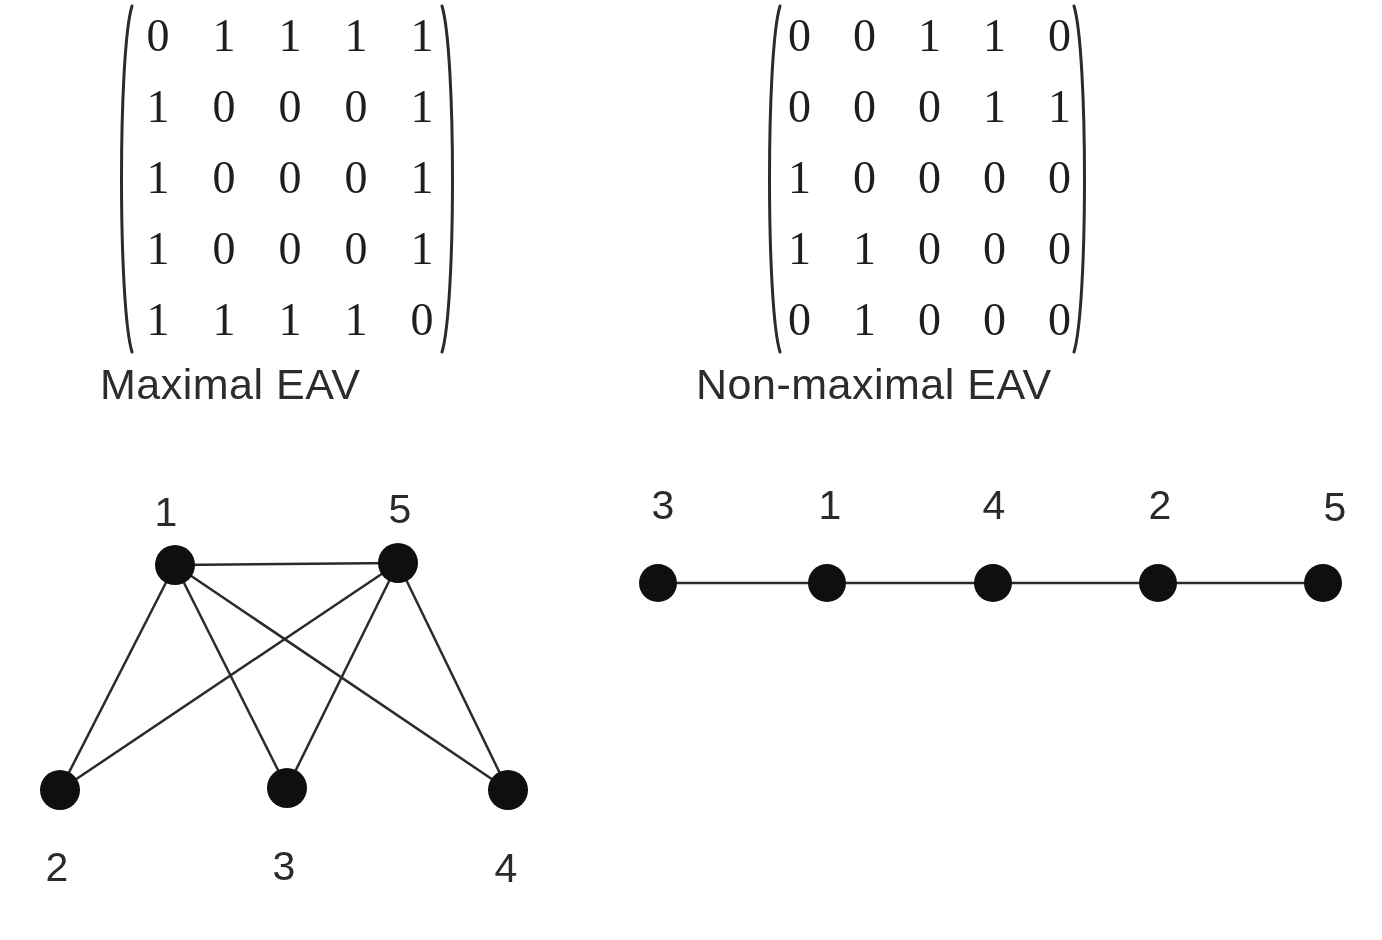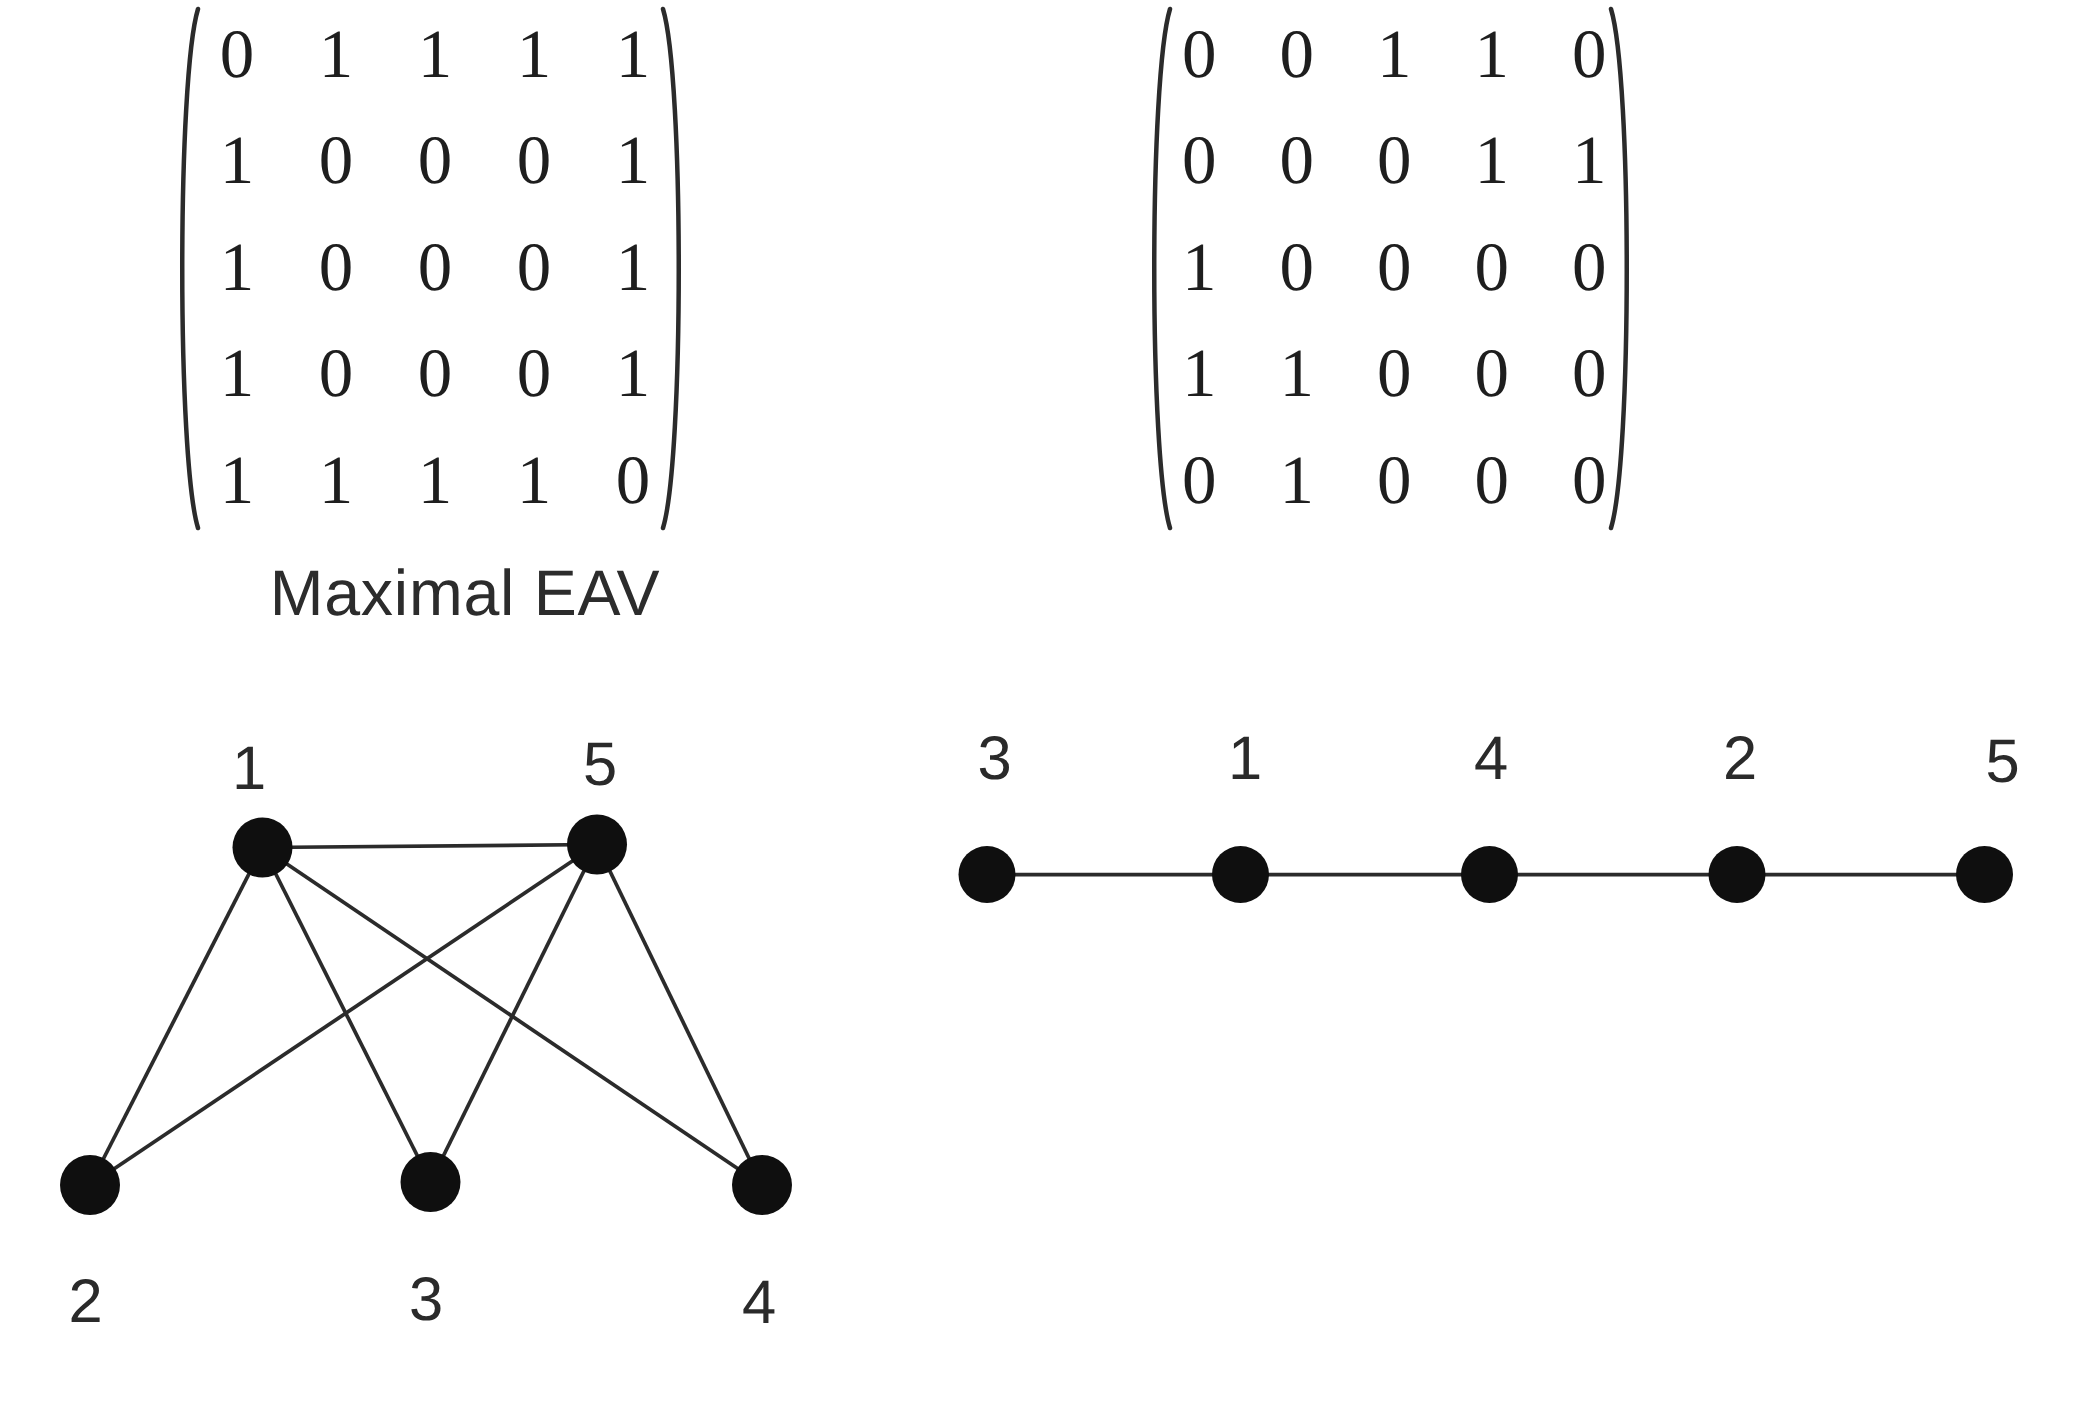--- a/index.html
+++ b/index.html
@@ -18,22 +18,22 @@
   #grid-nonmaximal { left: 767px; grid-template-columns: repeat(5, 65px); grid-auto-rows: 71px; }
   .mcell {
     display: flex; align-items: center; justify-content: center;
     font-family: "Liberation Serif", serif;
     font-size: 46px; line-height: 1; color: #1e1e1e;
   }
   .paren { position: absolute; top: 0; }
 
   
   .caption {
-    position: absolute; top: 372px; width: 420px;
-    text-align: center; font-size: 43px; color: #2c2c2c;
+    position: absolute; top: 360px; width: 420px;
+    font-size: 43px; color: #2c2c2c;
     letter-spacing: 0.5px; white-space: nowrap;
   }
   #cap-maximal    { left: 100px; }
   #cap-nonmaximal { left: 696px; }
 
   
   #graphs { position: absolute; left: 0; top: 0; }
   .edge  { stroke: #2b2b2b; stroke-width: 2.5; }
   .node  { fill: #0f0f0f; }
   .nlabel {
@@ -143,14 +143,15 @@
       <div class="mcell">1</div>
       <div class="mcell">0</div>
       <div class="mcell">0</div>
       <div class="mcell">0</div>
     </div>
   <svg class="paren" style="left:1070px" width="26" height="358" viewBox="0 0 26 358">
     <path d="M 4 6 C 18 52, 18 306, 4 352" fill="none" stroke="#2b2b2b" stroke-width="3" stroke-linecap="round"></path>
   </svg>
 
   <div class="caption" id="cap-maximal">Maximal EAV</div>
+  <div class="caption" id="cap-nonmaximal">Non-maximal EAV</div>
 
 </div>
 
 </body></html>

